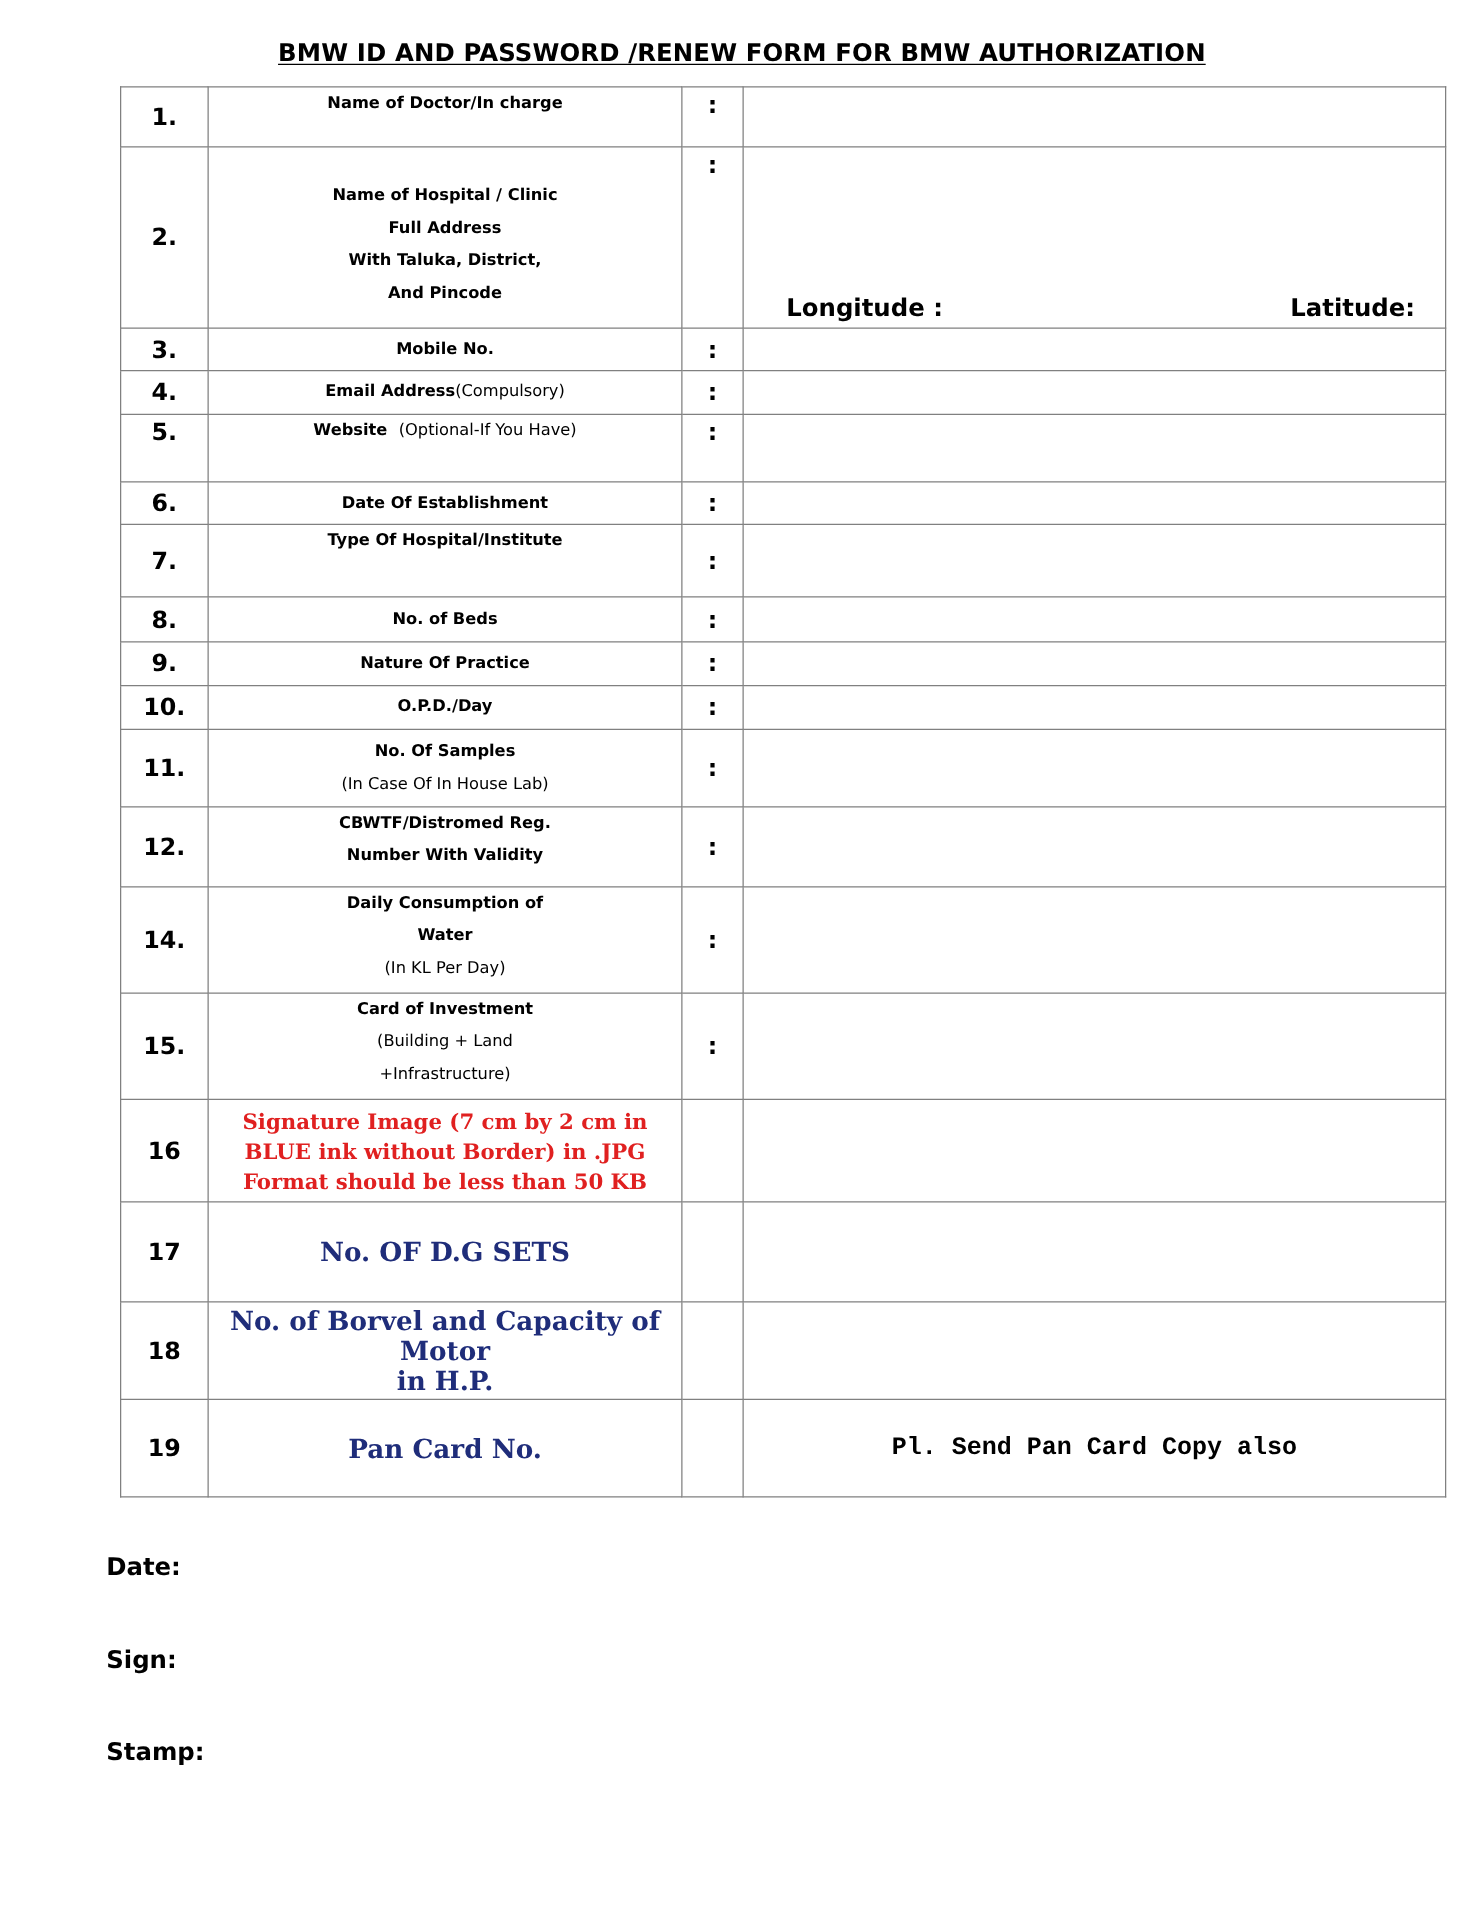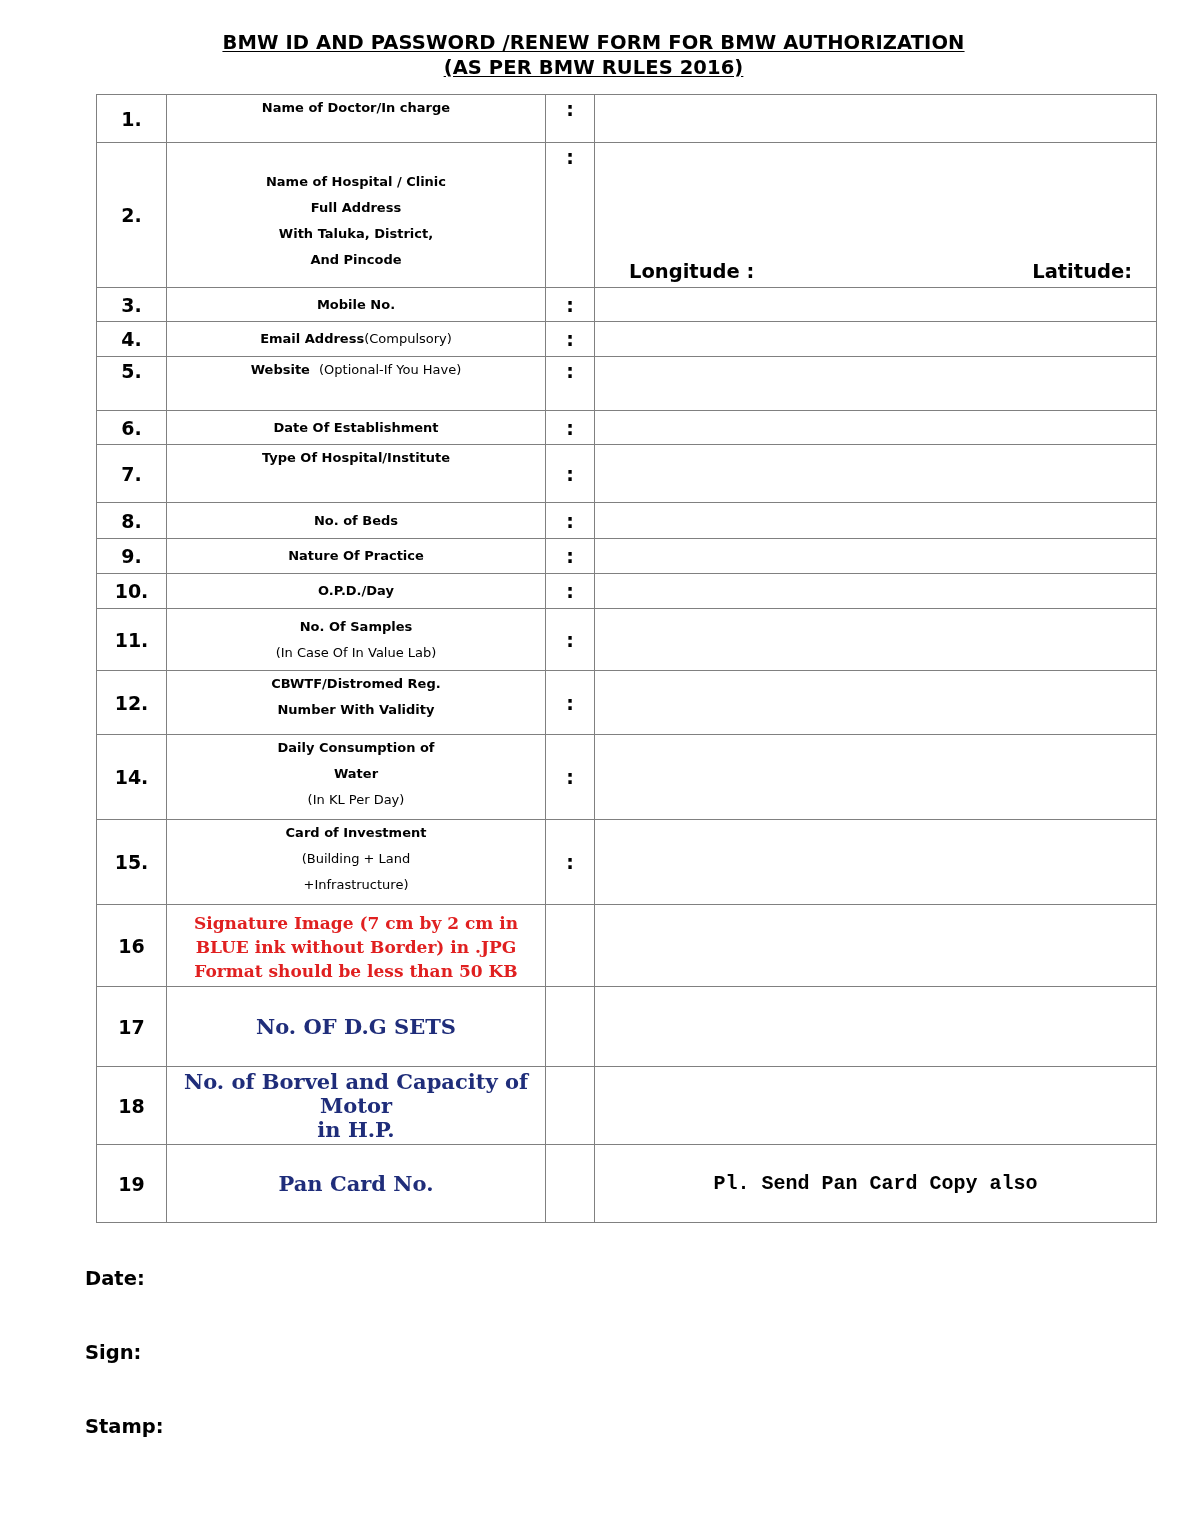--- a/index.html
+++ b/index.html
@@ -144,23 +144,20 @@
   }
 </style>
 </head>
 <body>
 
 <div class="page">
 
   <div class="title-block">
     <div class="title-line">
       <span class="u">BMW ID AND PASSWORD /RENEW FORM  FOR BMW AUTHORIZATION</span>
-    </div>
-    <div class="title-line">
-      <span class="u">(AS PER BMW RULES 2016)</span>
     </div>
   </div>
 
   <table class="form-table">
     <colgroup>
       <col class="c-num">
         <col class="c-label">
         <col class="c-colon">
         <col class="c-value">
     </colgroup>
@@ -246,21 +243,21 @@
         <td class="num mid">10.</td>
         <td class="label">O.P.D./Day</td>
         <td class="colon">:</td>
         <td class="value"></td>
       </tr>
 
       <tr style="height:62px;">
         <td class="num mid">11.</td>
         <td class="label">
           <div>No. Of Samples</div>
-          <div class="reg">(In Case Of In Value Lab)</div>
+          <div class="reg">(In Case Of In House Lab)</div>
         </td>
         <td class="colon">:</td>
         <td class="value"></td>
       </tr>
 
       <tr style="height:64px;">
         <td class="num">12.</td>
         <td class="label top" style="white-space:pre-line;">CBWTF/Distromed Reg.
 Number With Validity</td>
         <td class="colon">:</td>

